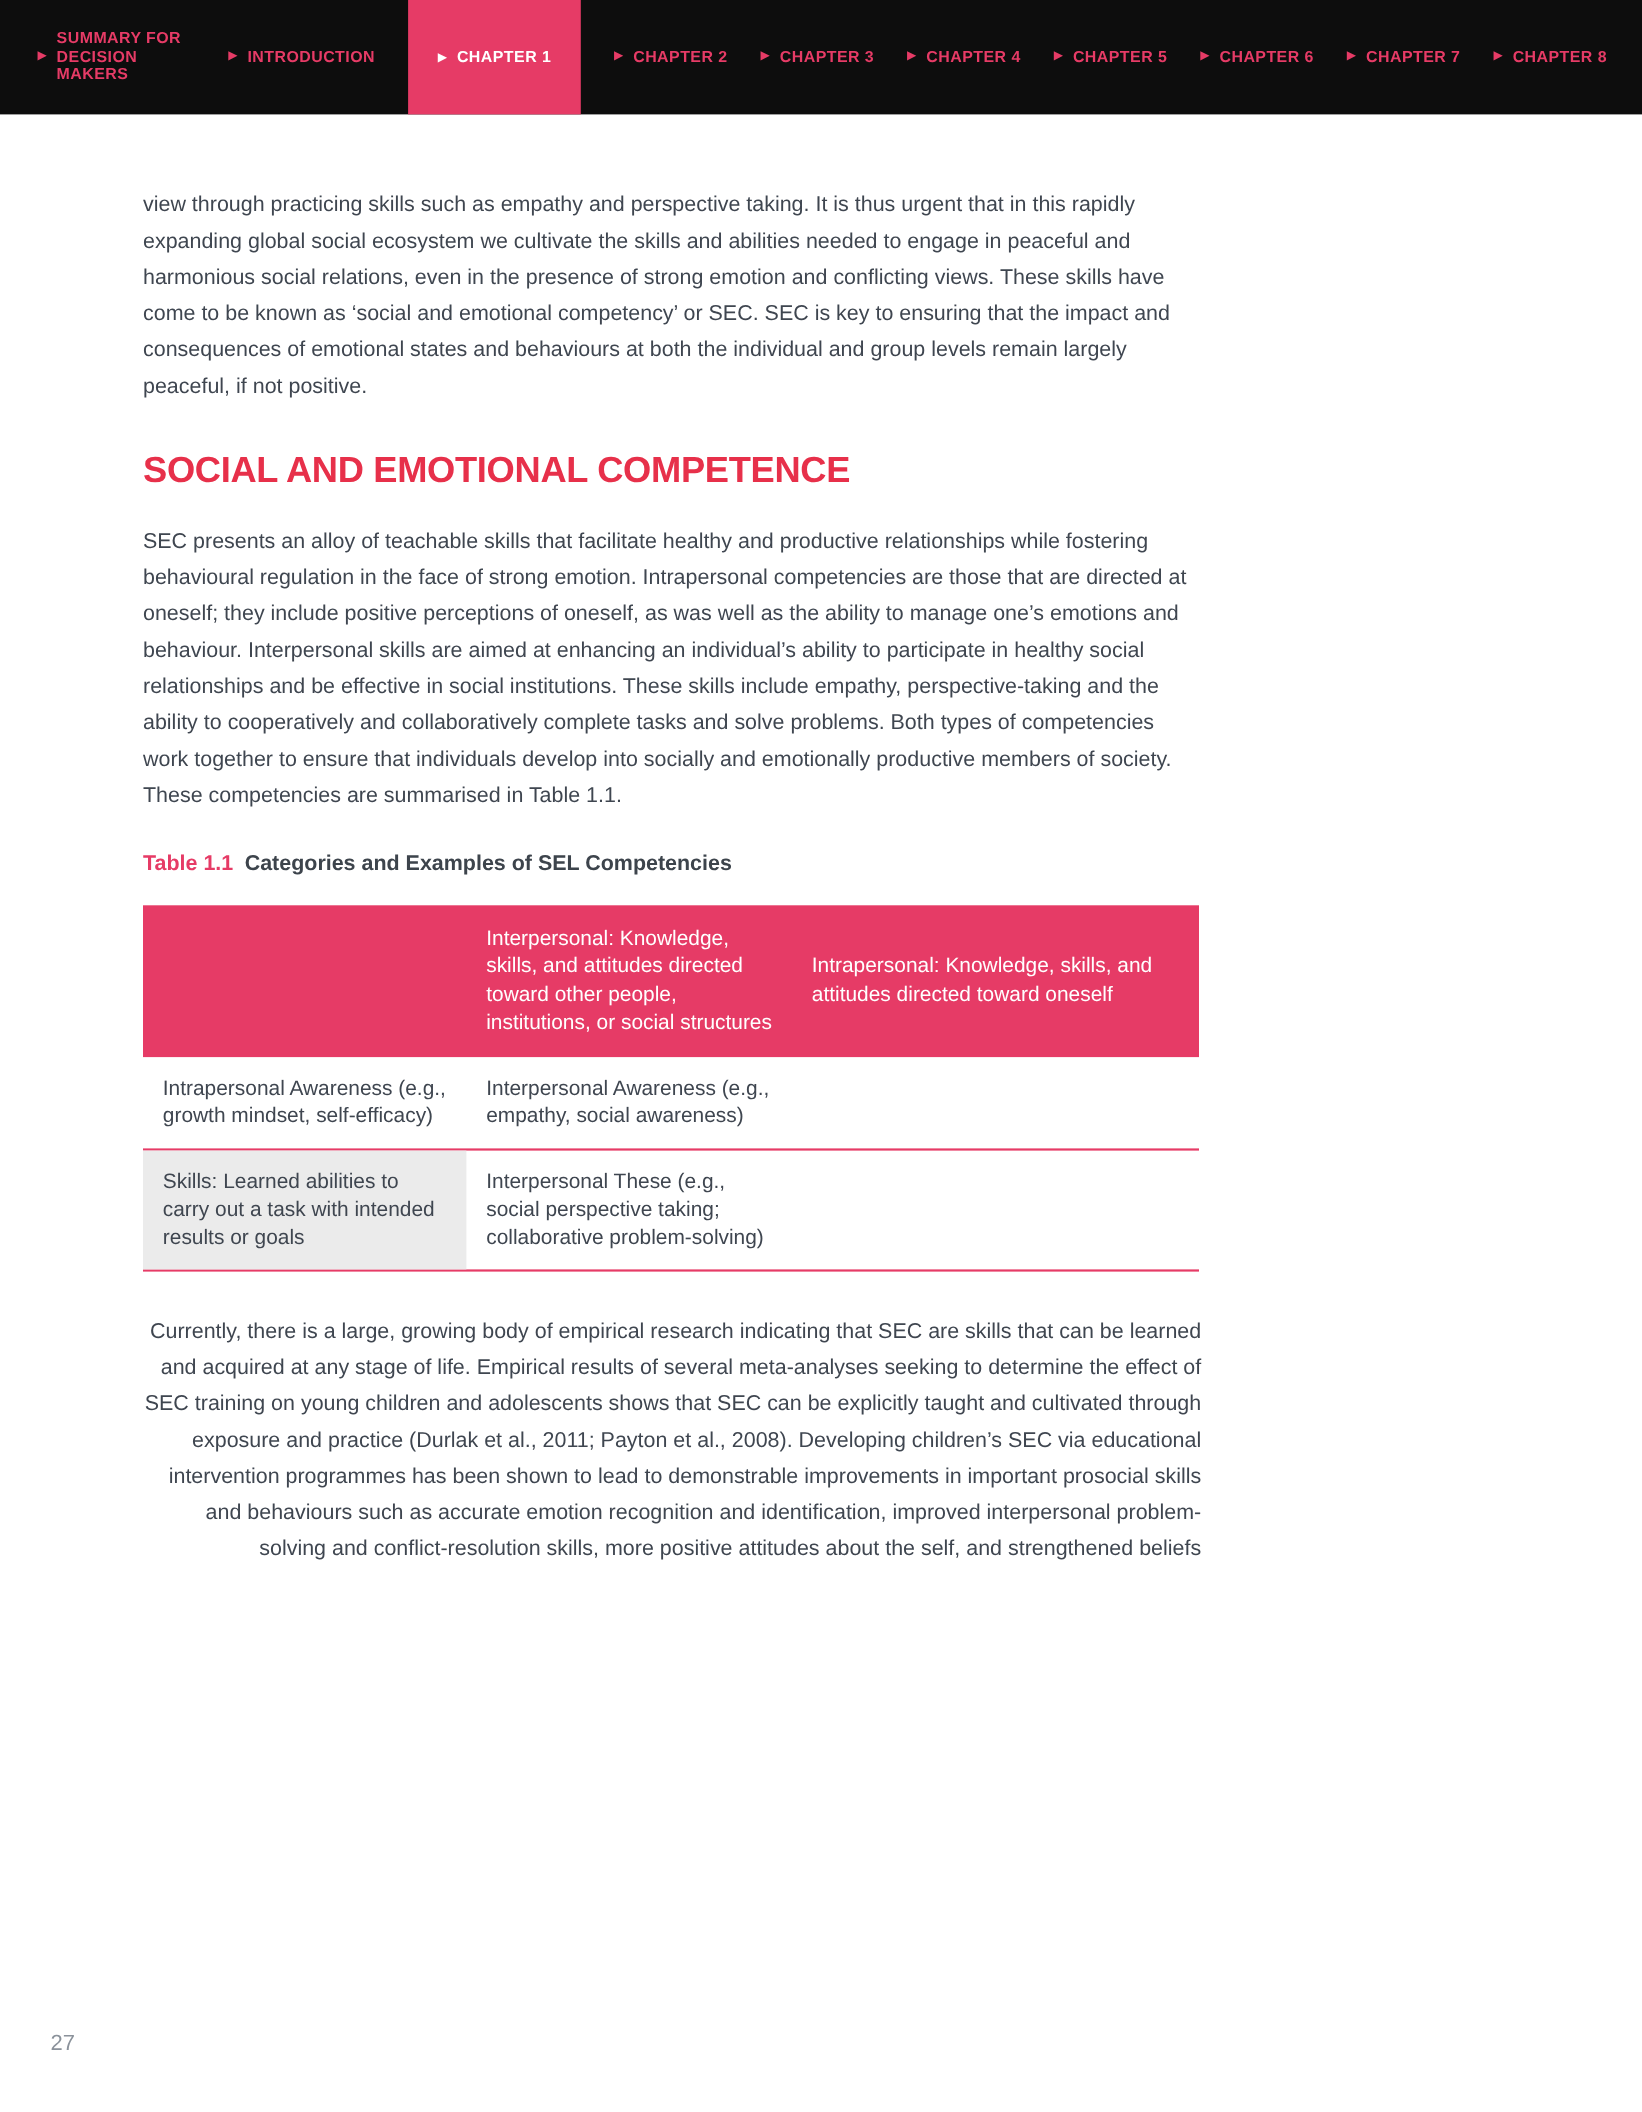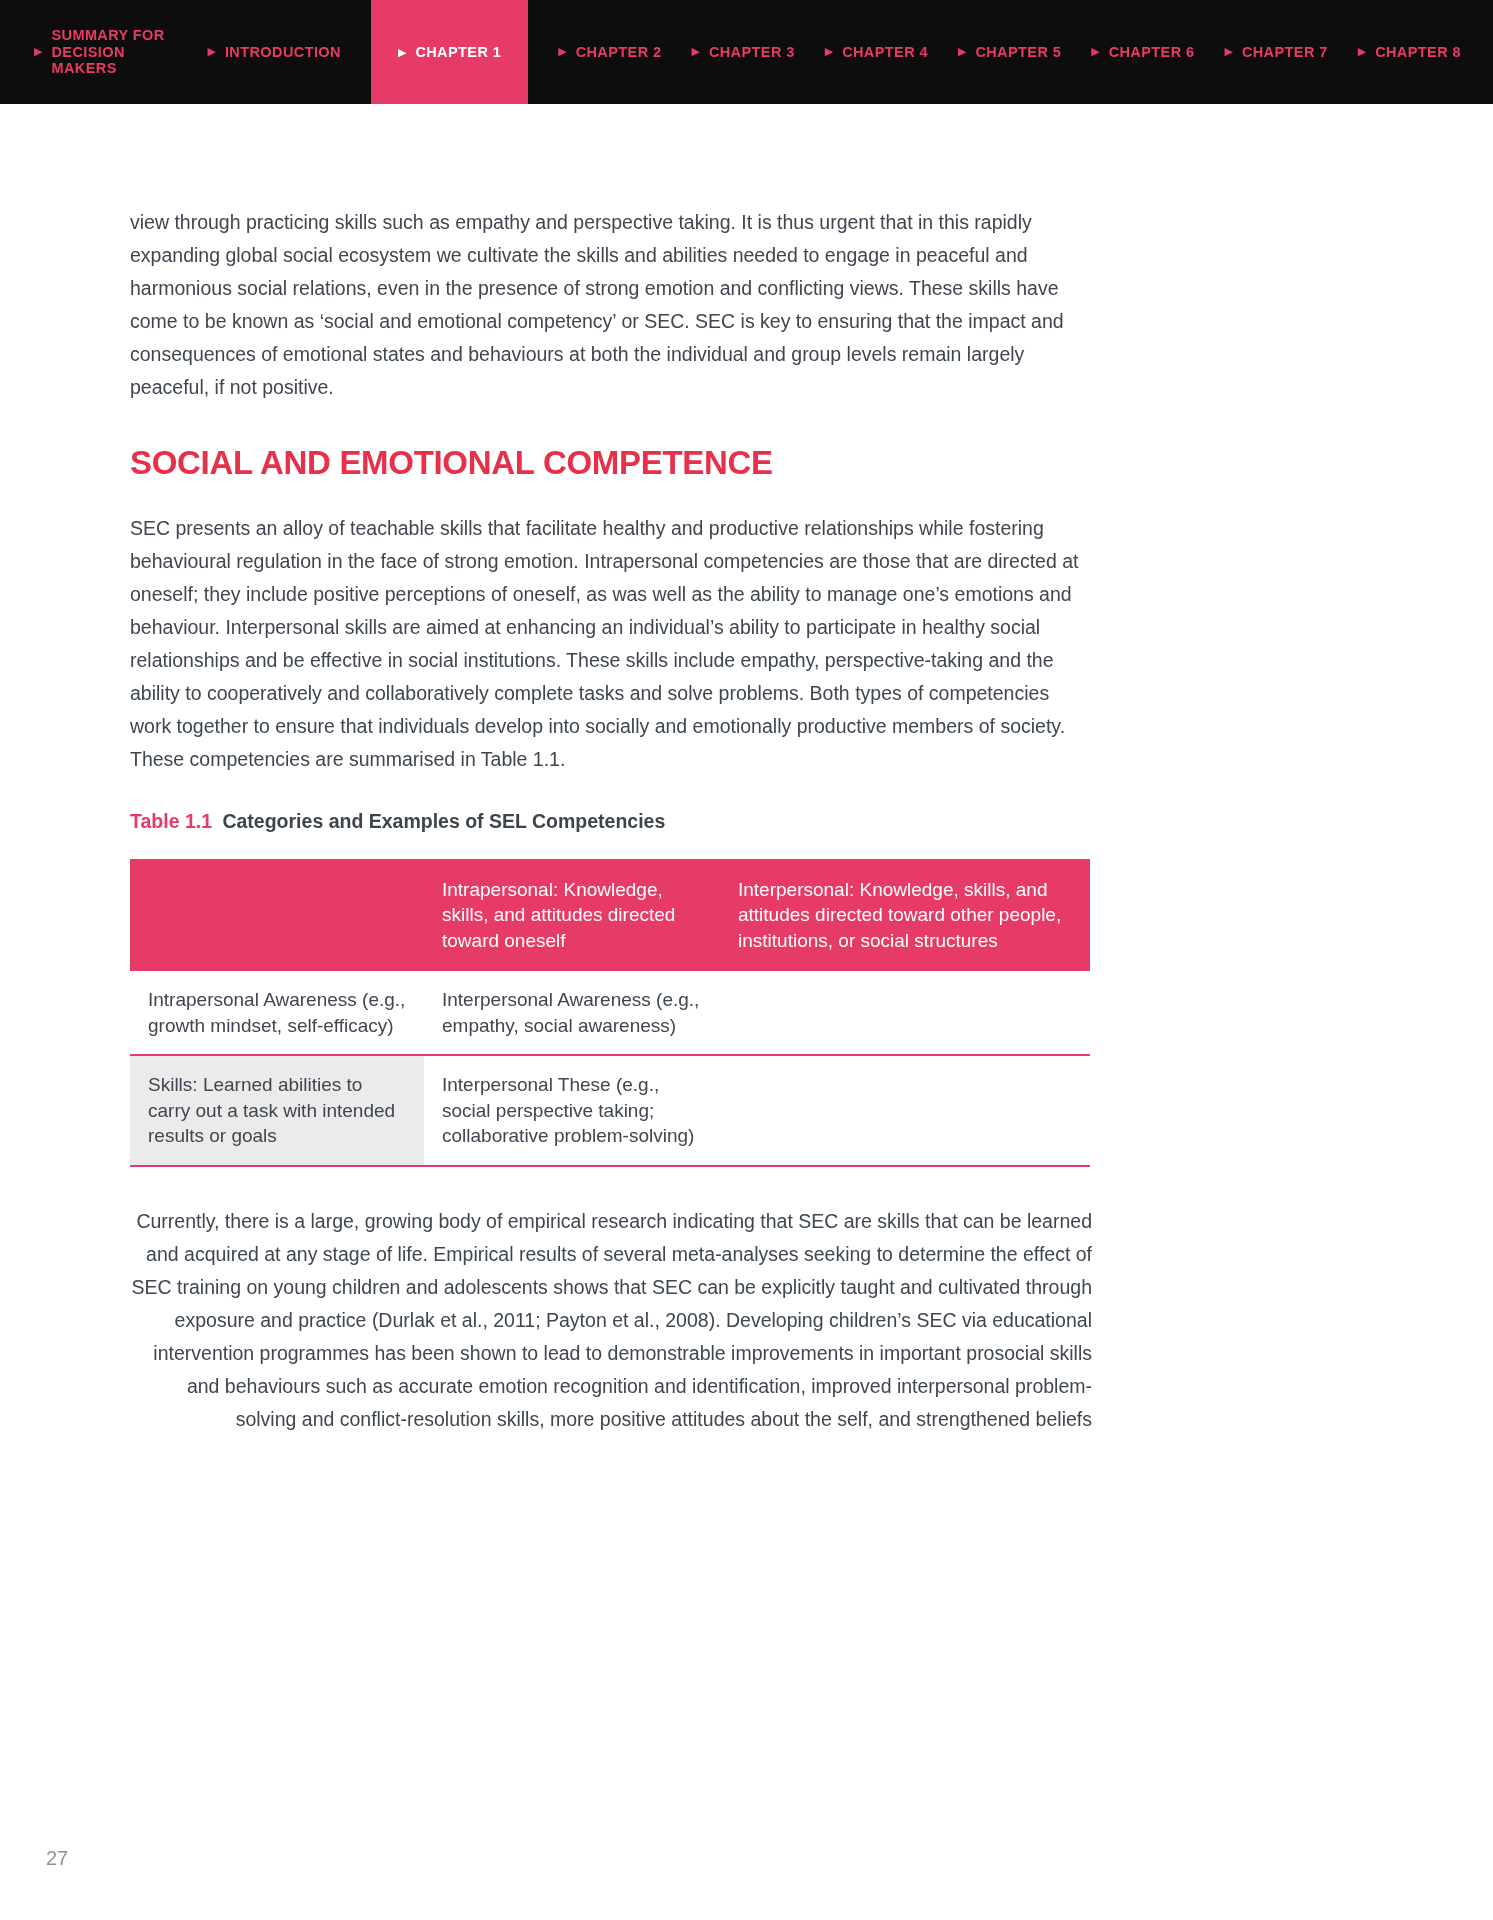--- a/index.html
+++ b/index.html
@@ -50,21 +50,21 @@
   .nav-item.active {
     background: var(--accent-pink, #e63b66);
     height: 104px;
     padding: 0 27px;
   }
   .nav-item.active .tri,
   .nav-item.active .nav-label { color: #ffffff; }
 
   
   .content {
-    padding: 102px 0 0 130px;
+    padding: 66px 0 0 130px;
     width: 1493px;
   }
   .body-para {
     width: 962px;
     font-size: 19.5px;
     line-height: 33px;
     color: var(--body-text, #3f4650);
   }
   .section-heading {
     margin: 40px 0 30px 0;
@@ -176,22 +176,22 @@
     <p class="body-para">SEC presents an alloy of teachable skills that facilitate healthy and productive relationships while fostering behavioural regulation in the face of strong emotion. Intrapersonal competencies are those that are directed at oneself; they include positive perceptions of oneself, as was well as the ability to manage one’s emotions and behaviour. Interpersonal skills are aimed at enhancing an individual’s ability to participate in healthy social relationships and be effective in social institutions. These skills include empathy, perspective-taking and the ability to cooperatively and collaboratively complete tasks and solve problems. Both types of competencies work together to ensure that individuals develop into socially and emotionally productive members of society. These competencies are summarised in Table 1.1.</p>
 
     <p class="table-caption">
       <span class="cap-label">Table 1.1</span>
       <span class="cap-title">Categories and Examples of SEL Competencies</span>
     </p>
 
     <div class="sel-table">
       <div class="t-head">
         <div class="t-cell"></div>
+        <div class="t-cell">Interpersonal: Knowledge, skills, and attitudes directed toward other people, institutions, or social structures</div>
         <div class="t-cell">Intrapersonal: Knowledge, skills, and attitudes directed toward oneself</div>
-        <div class="t-cell">Interpersonal: Knowledge, skills, and attitudes directed toward other people, institutions, or social structures</div>
       </div>
       <div class="t-row">
         <div class="t-cell">Intrapersonal Awareness (e.g., growth mindset, self-efficacy)</div>
         <div class="t-cell">Interpersonal Awareness (e.g., empathy, social awareness)</div>
       </div>
       <div class="t-row">
         <div class="t-cell cat">Skills: Learned abilities to carry out a task with intended results or goals</div>
         <div class="t-cell">Interpersonal These (e.g., social perspective taking; collaborative problem-solving)</div>
       </div>
     </div>

